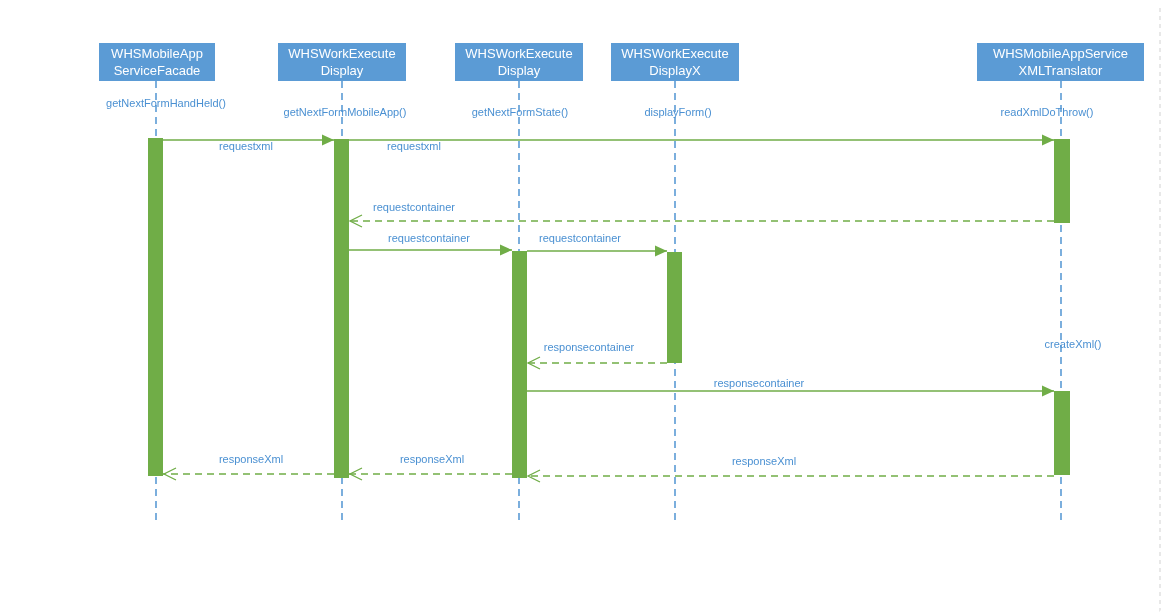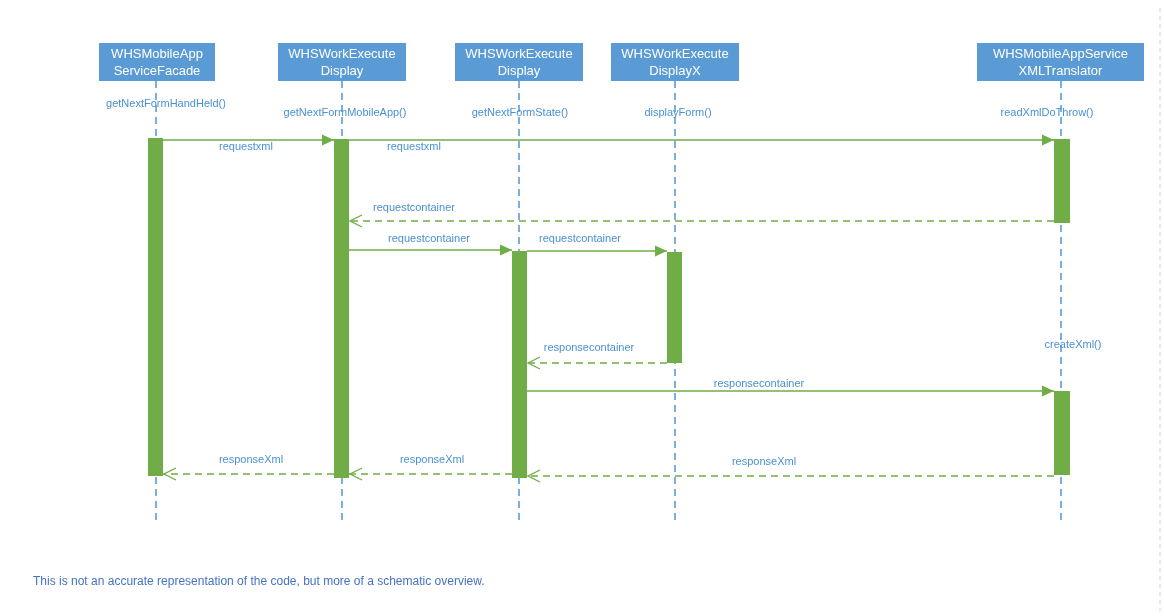--- a/index.html
+++ b/index.html
@@ -83,14 +83,13 @@
       <polygon points="1054,391 1042,385.5 1042,396.5" fill="#70ad47"></polygon>
       <text x="759" y="387" font-size="11" fill="#4a90d2" text-anchor="middle">responsecontainer</text>
       <polyline points="540,470 528,476 540,482" fill="none" stroke="#70ad47" stroke-width="1.3"></polyline>
       <text x="764" y="465" font-size="11" fill="#4a90d2" text-anchor="middle">responseXml</text>
       <polyline points="362,468 350,474 362,480" fill="none" stroke="#70ad47" stroke-width="1.3"></polyline>
       <text x="432" y="463" font-size="11" fill="#4a90d2" text-anchor="middle">responseXml</text>
       <polyline points="176,468 164,474 176,480" fill="none" stroke="#70ad47" stroke-width="1.3"></polyline>
       <text x="251" y="463" font-size="11" fill="#4a90d2" text-anchor="middle">responseXml</text>
       <text x="1073" y="348" font-size="11" fill="#4a90d2" text-anchor="middle">createXml()</text>
     </svg>
-  <div class="note">This is not an accurate representation of the code, but more of a schematic overview.</div>
 </div>
 
 </body></html>

